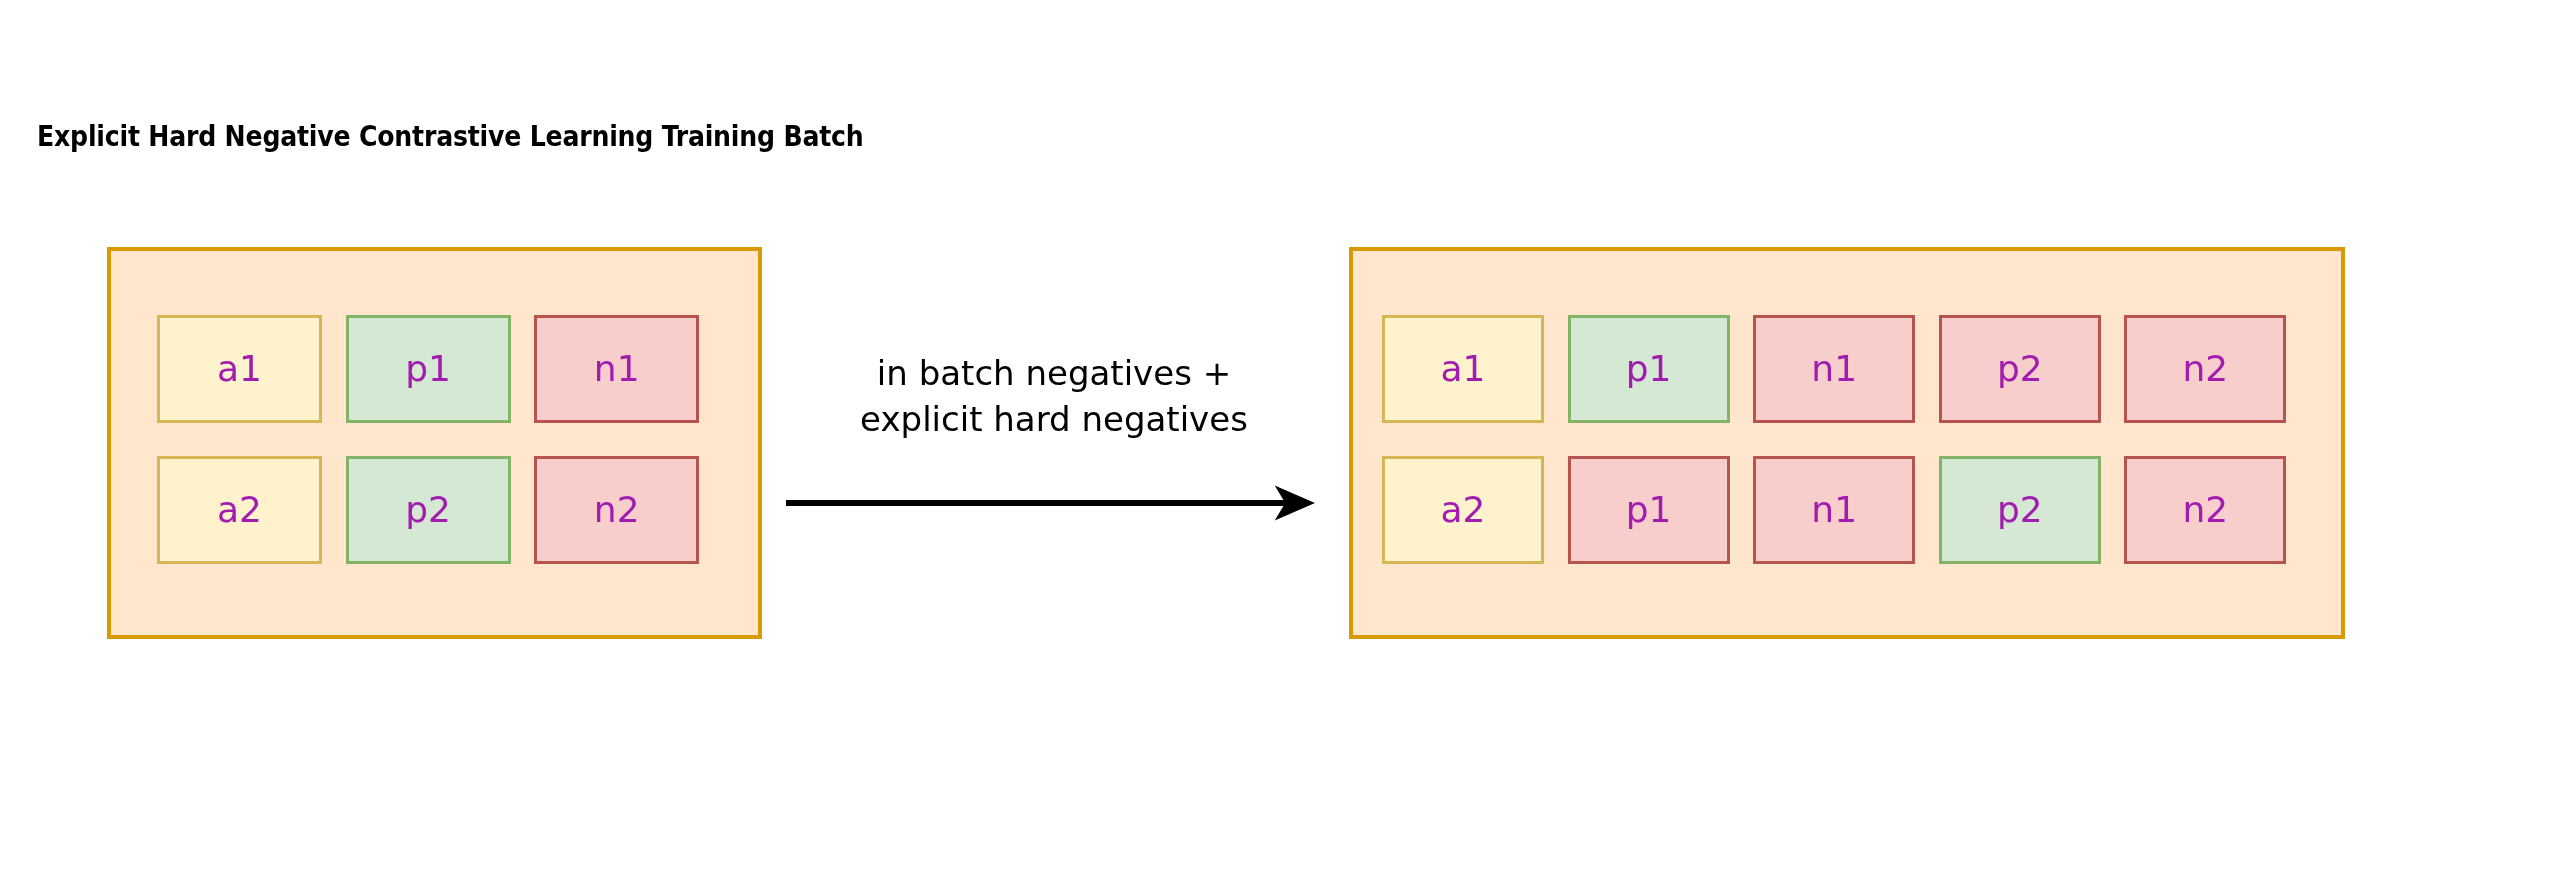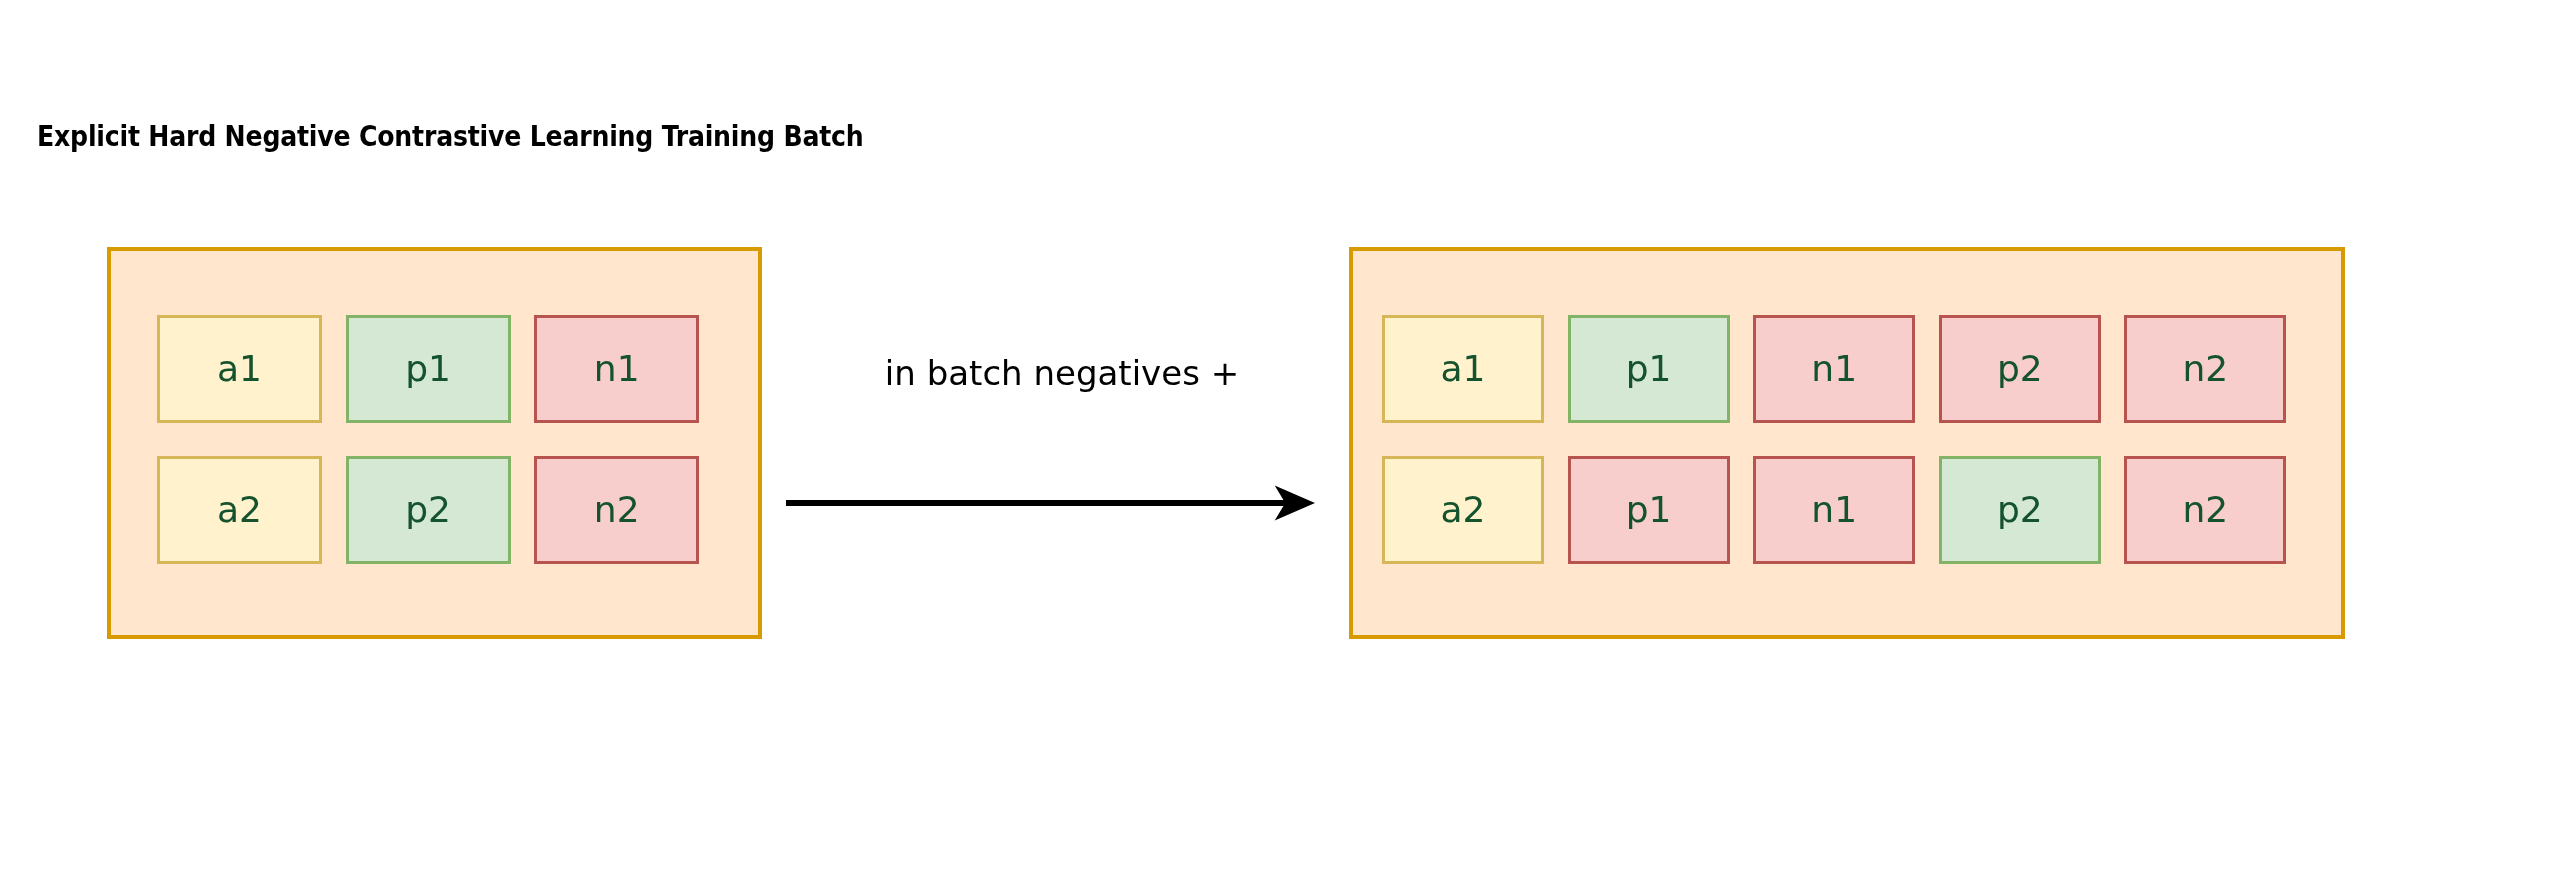--- a/index.html
+++ b/index.html
@@ -87,21 +87,21 @@
     height: 108px;
     margin-right: 23.6px;
     border-width: 3.5px;
     border-style: solid;
     display: flex;
     align-items: center;
     justify-content: center;
     font-family: "DejaVu Sans", "Liberation Sans", sans-serif;
     font-size: 36px;
     font-weight: normal;
-    color: #14532d;
+    color: #a21caf;
     line-height: 1;
   }
   #batch-right .sample-box {
     width: 162px;
     margin-right: 23.6px;
   }
   .sample-box:last-child { margin-right: 0; }
 
   .sample-box.kind-anchor {
     background: #fff2cc;
@@ -119,21 +119,21 @@
   
   #transition {
     position: absolute;
     left: 770px;
     top: 350px;
     width: 560px;
     height: 193px;
   }
   .transition-label {
     position: absolute;
-    left: 12px;
+    left: 4px;
     top: 0;
     width: 560px;
     text-align: center;
     font-family: "DejaVu Sans", "Liberation Sans", sans-serif;
     font-size: 34px;
     font-weight: normal;
     color: #000000;
     line-height: 46px;
     white-space: nowrap;
   }
@@ -167,20 +167,21 @@
         <div class="sample-box kind-anchor">a2</div>
         <div class="sample-box kind-positive">p2</div>
         <div class="sample-box kind-negative">n2</div>
       </div>
     </div>
   </div>
 
   <div id="transition">
     <div class="transition-label">
       <span class="line-1">in batch negatives +</span>
+      <span class="line-2">explicit hard negatives</span>
     </div>
 
     <svg id="transition-arrow" viewBox="0 0 604 50">
       <line x1="0" y1="25" x2="578" y2="25" stroke="#000000" stroke-width="7"></line>
       <polygon points="604,25 558,5 570,25 558,45" fill="#000000"></polygon>
     </svg>
   </div>
 
   <div class="batch-container" id="batch-right">
     <div class="batch-grid">

